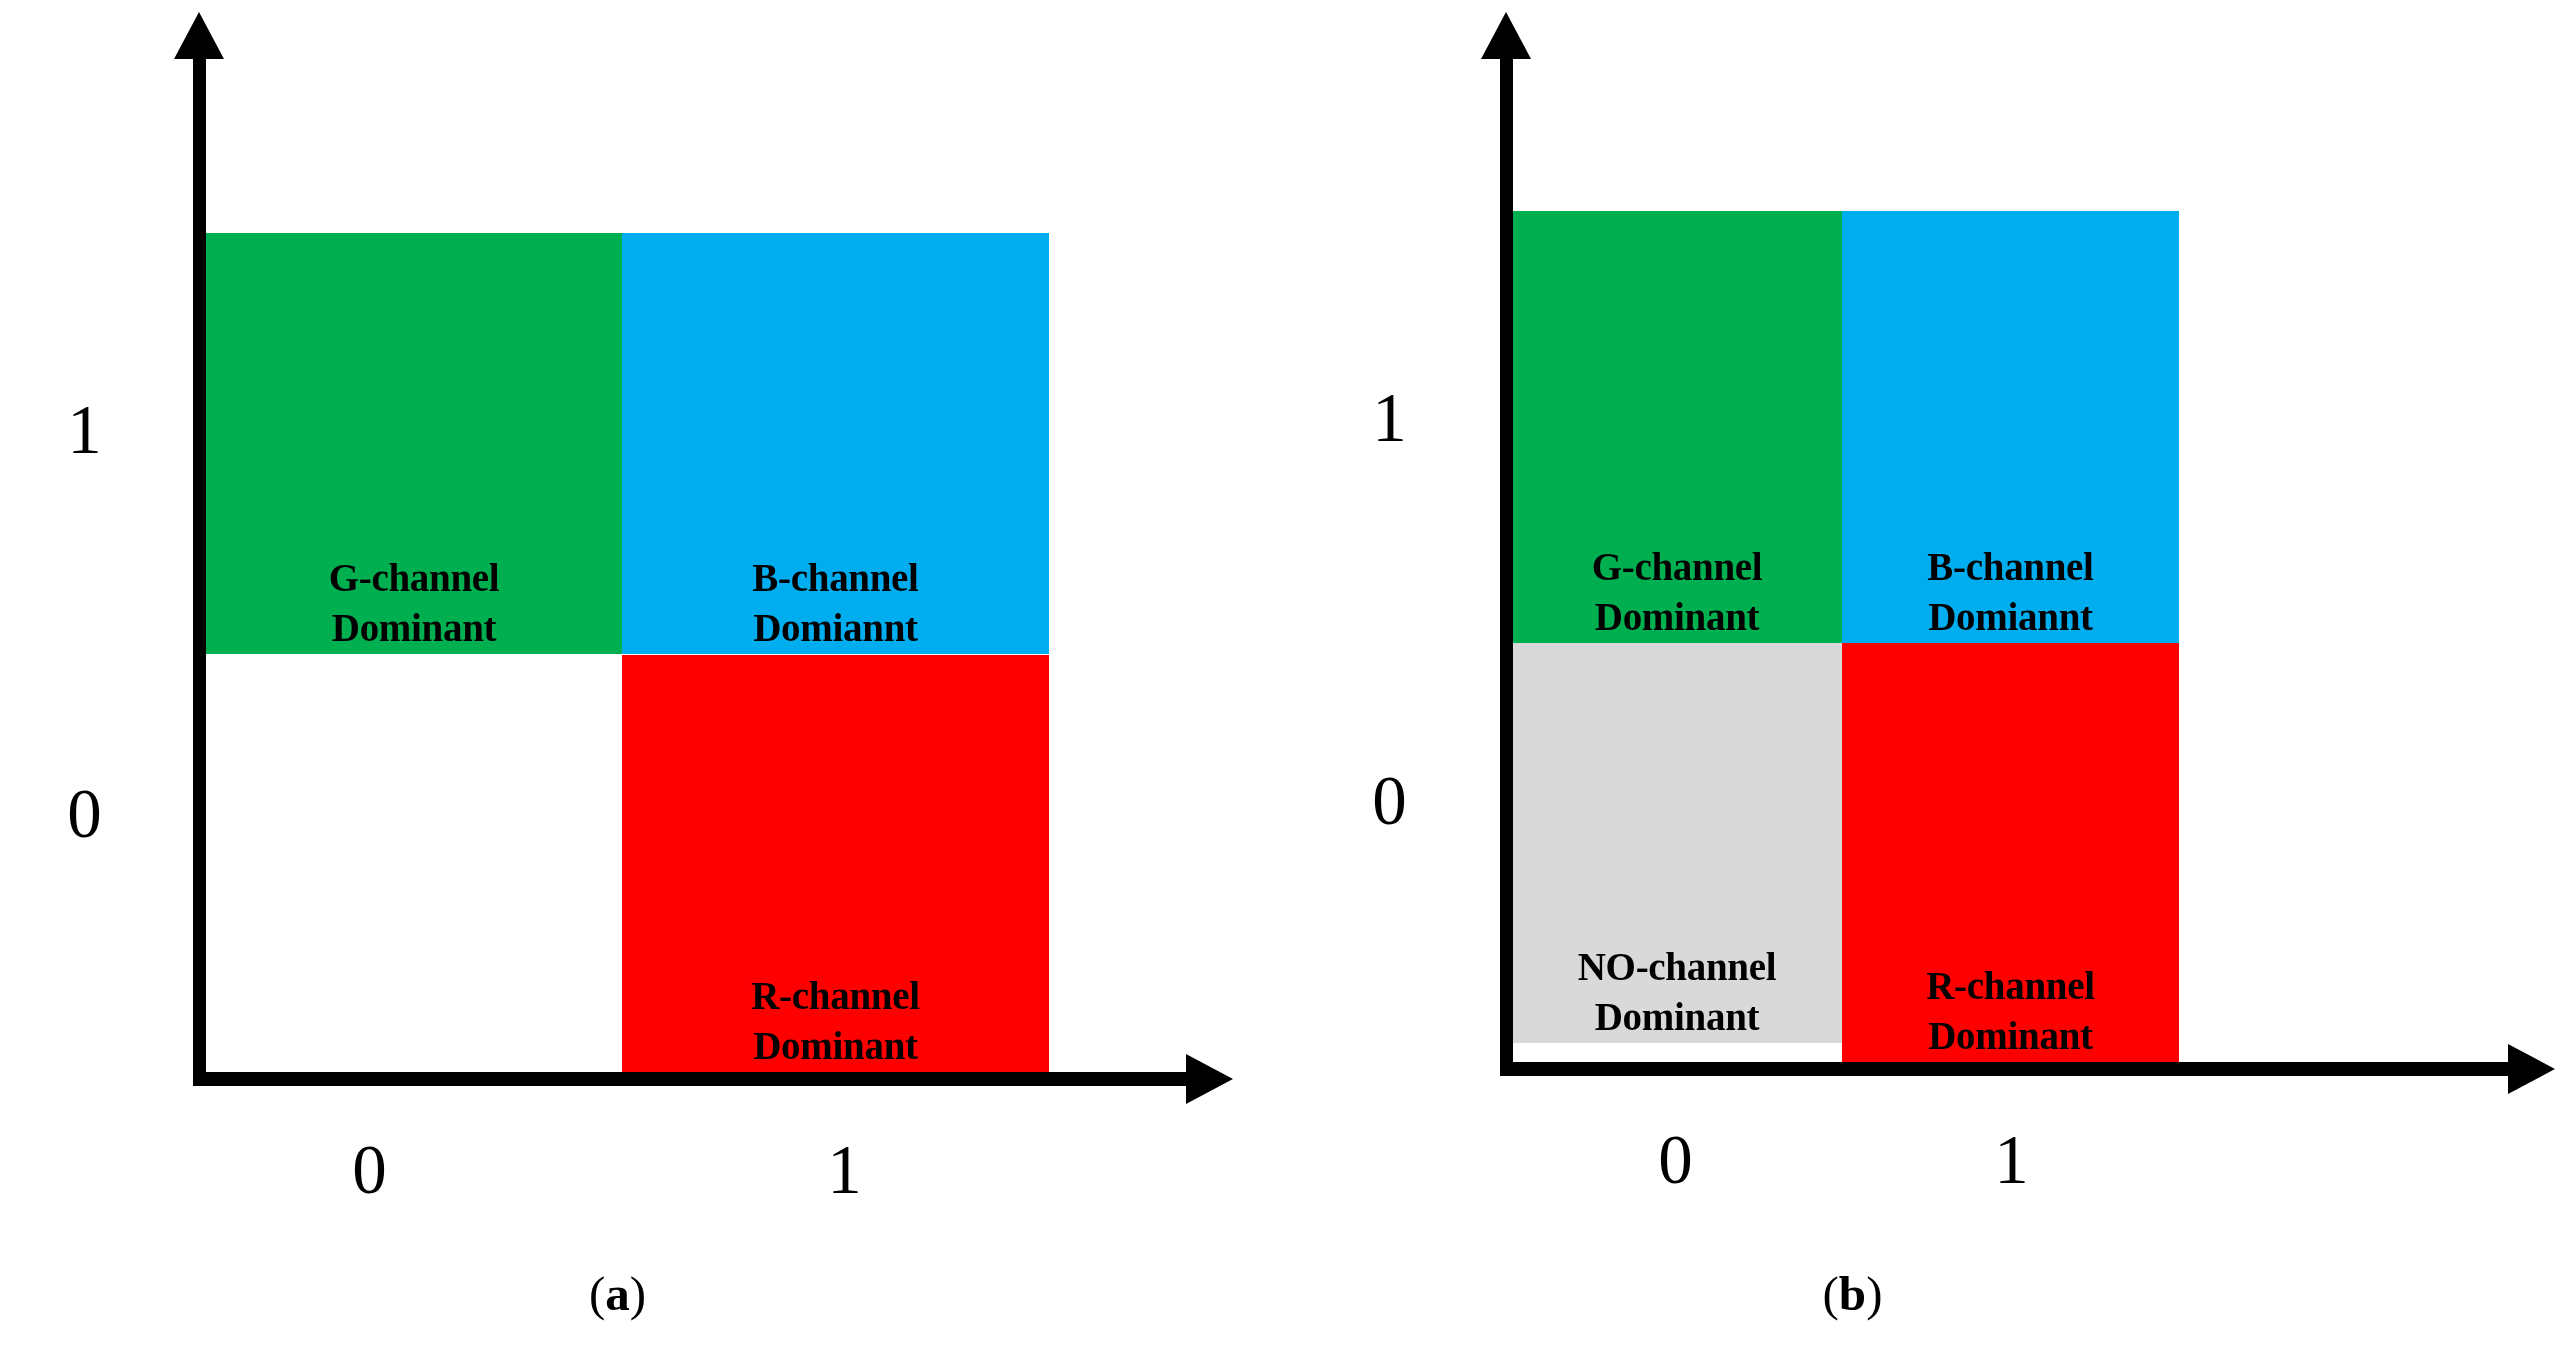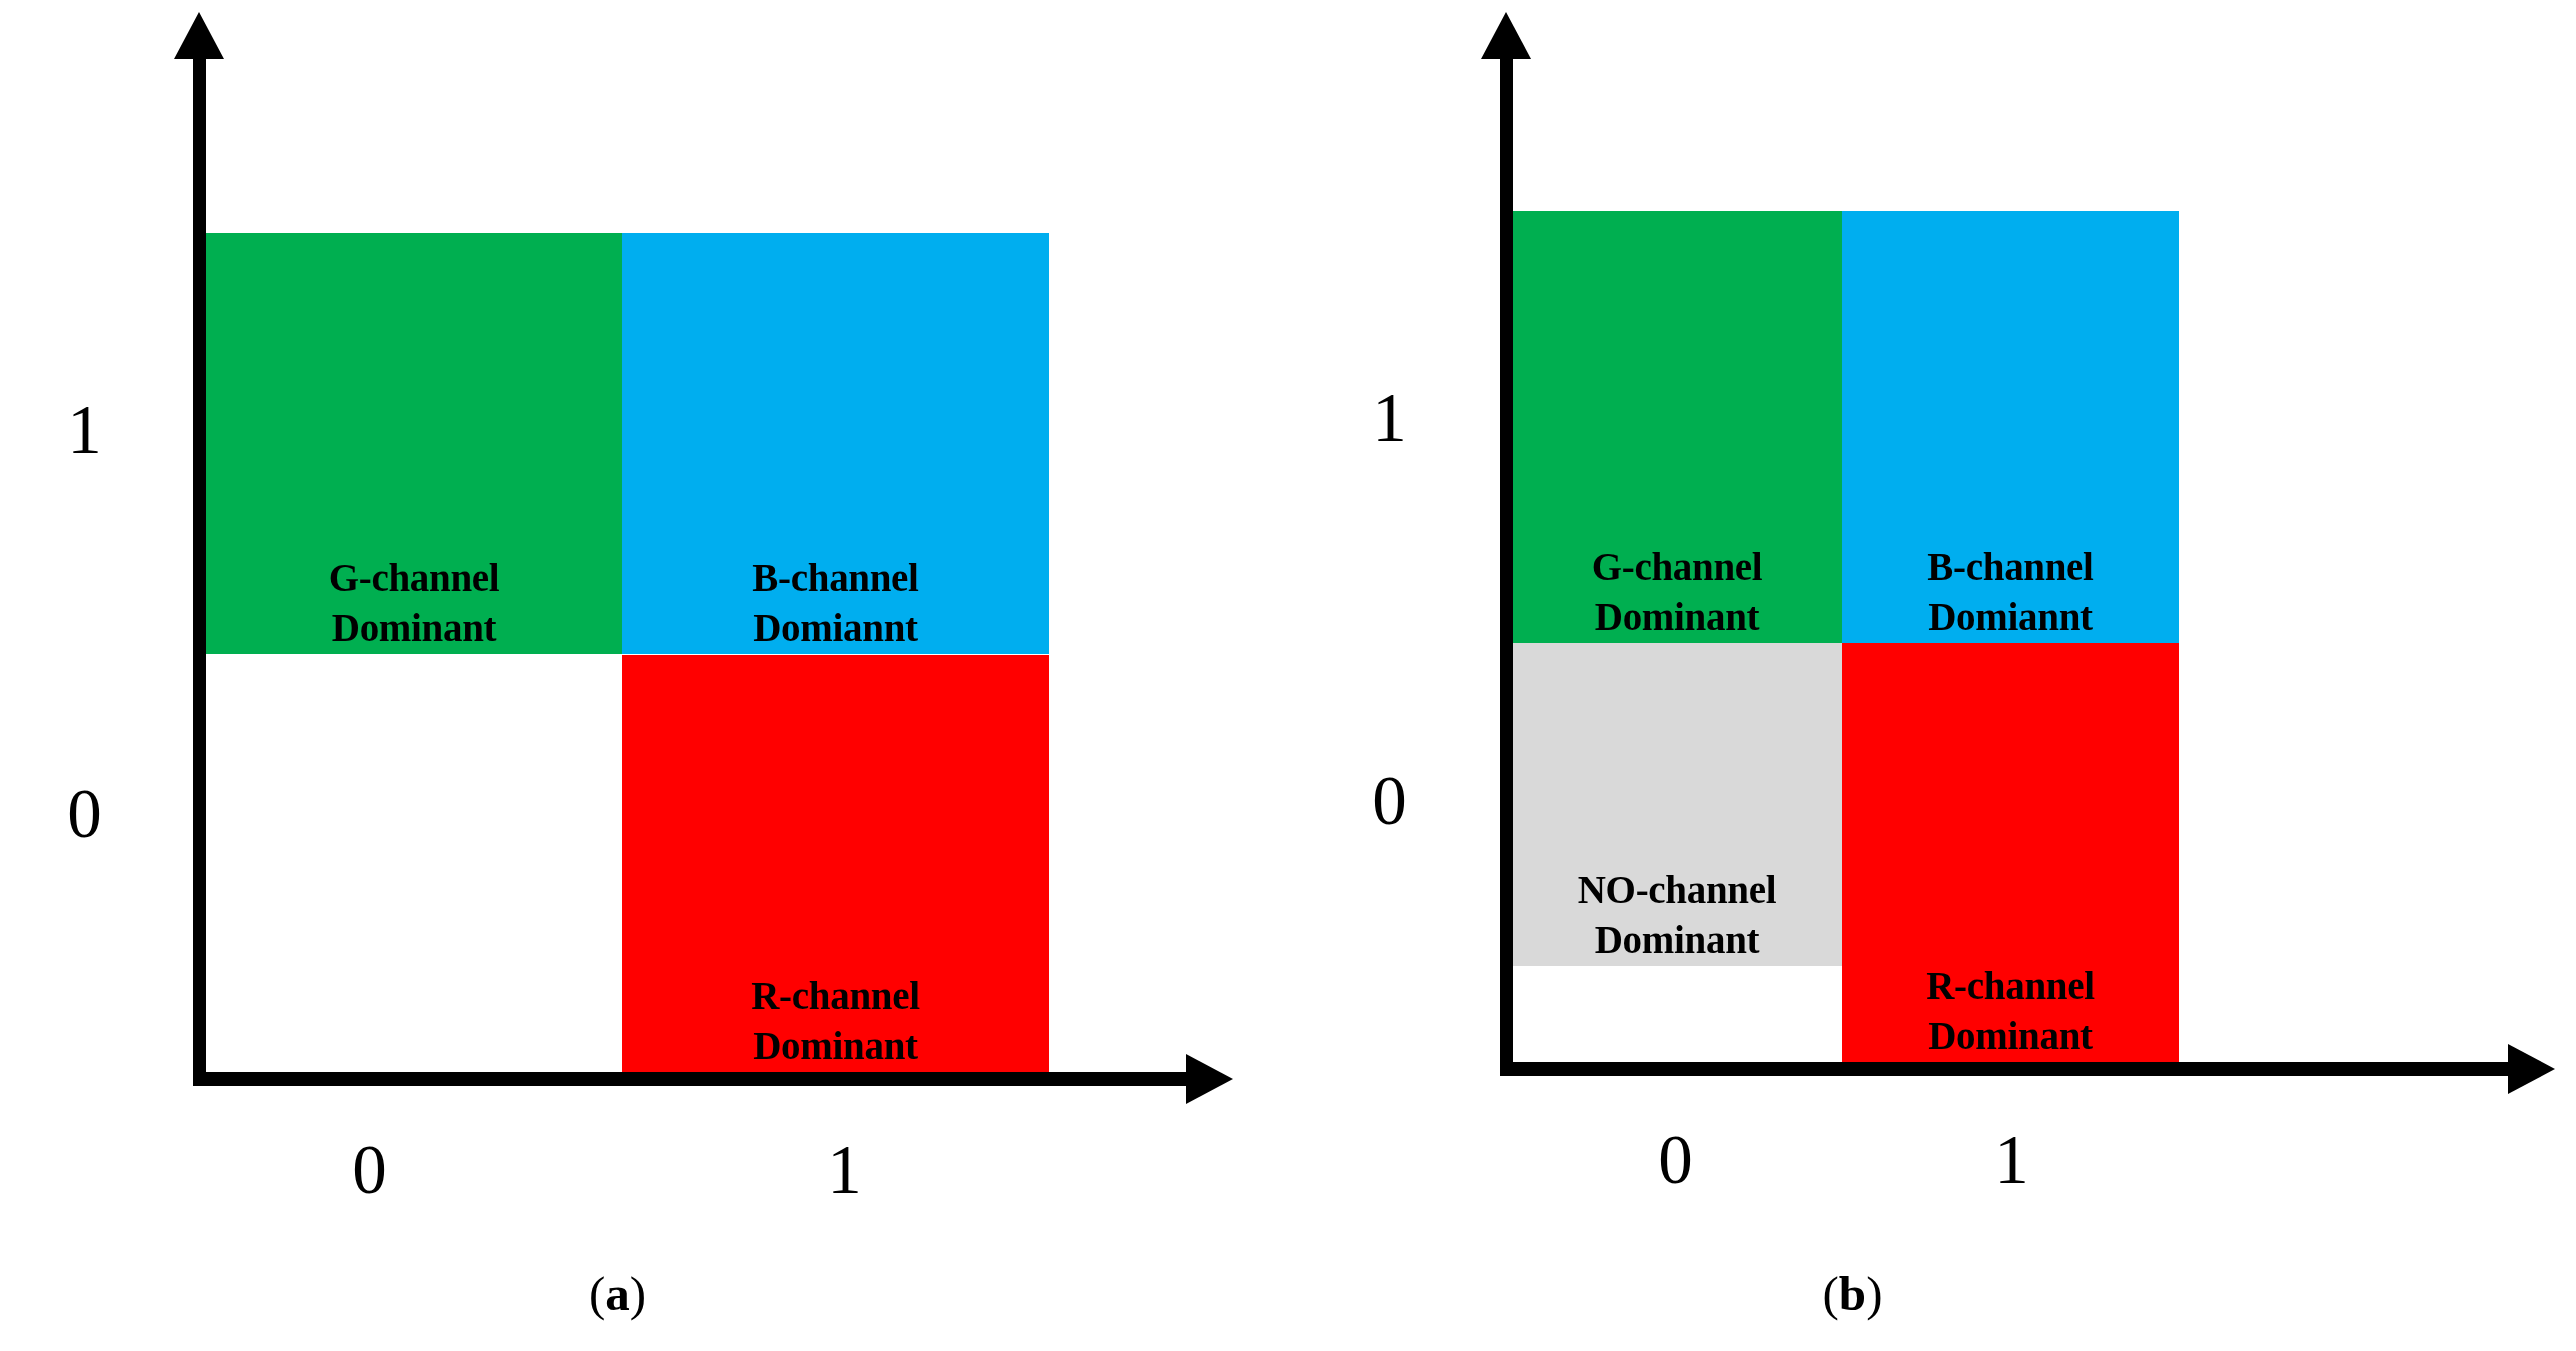--- a/index.html
+++ b/index.html
@@ -86,21 +86,21 @@
     <div class="quad" style="left:224px;top:211px;width:330px;height:432px;background:#00AF50;">
       <div class="quad-label">G-channel
 Dominant</div>
     </div>
 
     <div class="quad" style="left:554px;top:211px;width:337px;height:432px;background:#00AEEF;">
       <div class="quad-label">B-channel
 Domiannt</div>
     </div>
 
-    <div class="quad" style="left:224px;top:643px;width:330px;height:323px;background:#D9D9D9;">
+    <div class="quad" style="left:224px;top:643px;width:330px;height:400px;background:#D9D9D9;">
       <div class="quad-label">NO-channel
 Dominant</div>
     </div>
 
     <div class="quad" style="left:554px;top:643px;width:337px;height:419px;background:#FF0000;">
       <div class="quad-label">R-channel
 Dominant</div>
     </div>
 
     <div class="axis-y-shaft" style="left:212px;top:52px;height:1010px;"></div>

